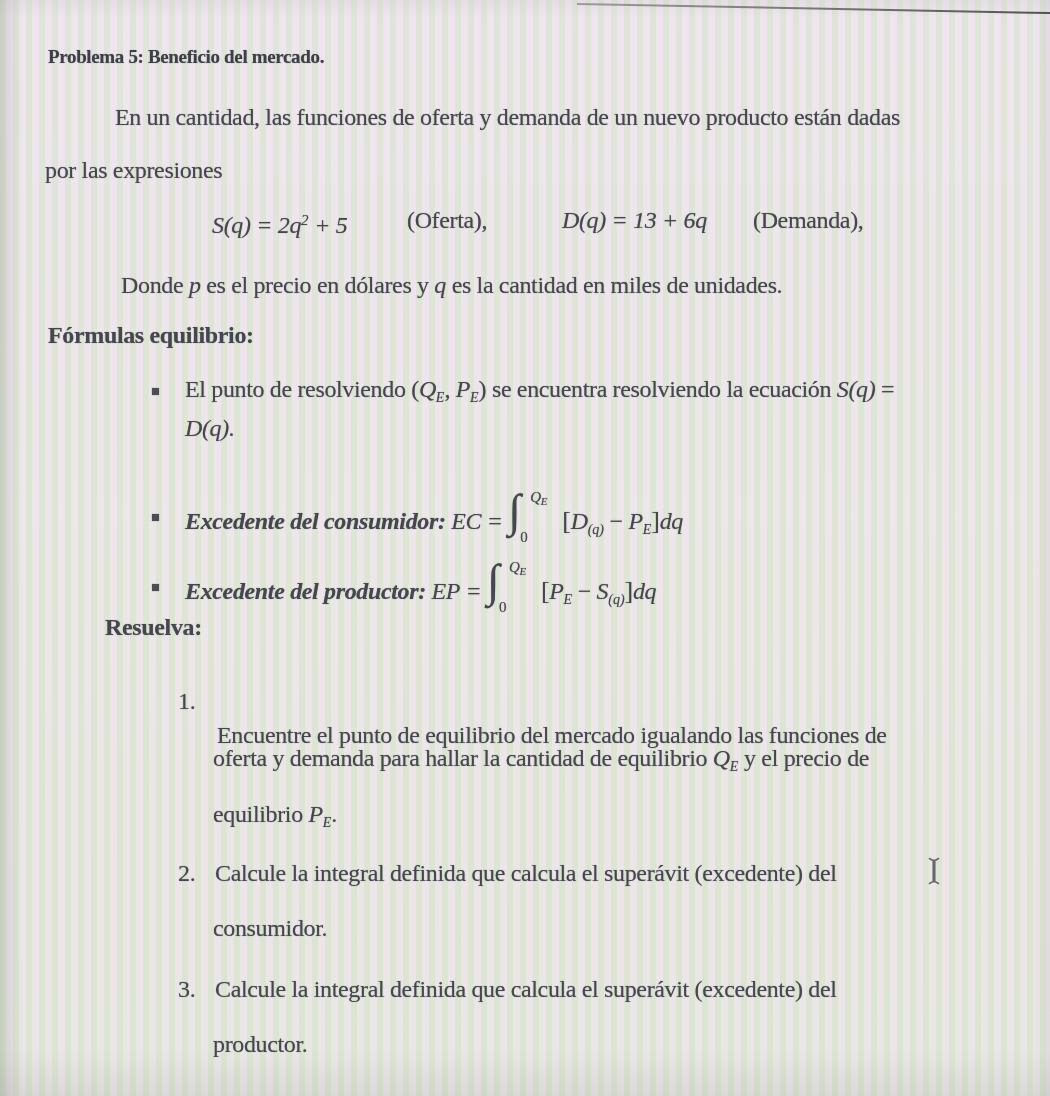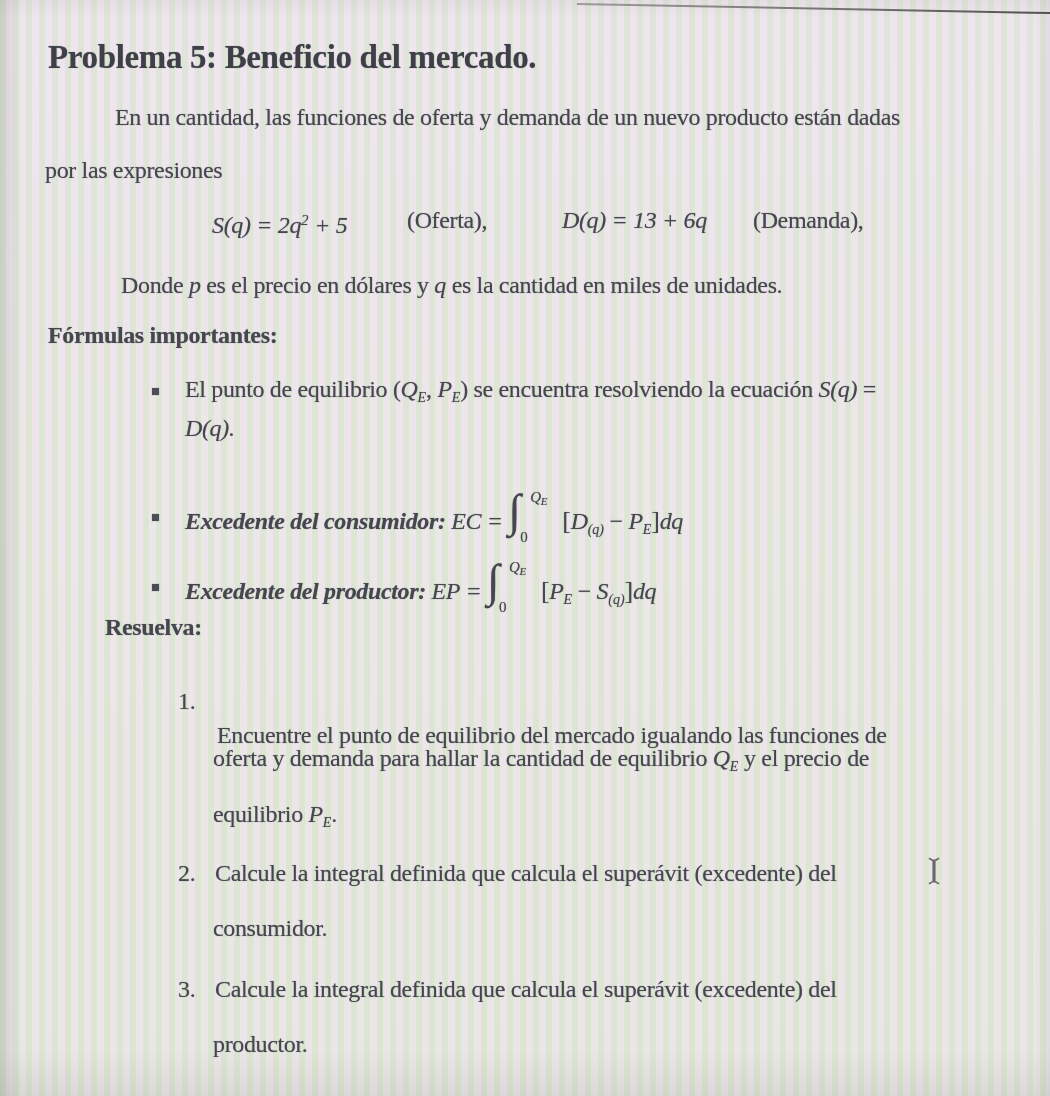--- a/index.html
+++ b/index.html
@@ -23,21 +23,21 @@
   }
   .deskline{position:absolute;left:577px;top:3px;width:492px;height:2px;
     background:linear-gradient(90deg, rgba(72,74,72,0.45), rgba(52,54,52,0.85));
     transform:rotate(1.1deg);transform-origin:0 0;}
   .ln{position:absolute;white-space:nowrap;line-height:30px;height:30px;
     font-size:24px;color:#45474e;letter-spacing:-0.35px;
     text-shadow:0 0 1.1px rgba(66,68,76,0.55);}
   .b{font-weight:bold;}
   .bi{font-weight:bold;font-style:italic;}
   .mi{font-style:italic;}
-  .title{font-size:33px;color:#3e4047;}
+  .title{font-size:19px;color:#3e4047;}
   .vsup{font-size:15px;vertical-align:8px;letter-spacing:0;font-style:italic;}
   .vsub{font-size:14px;font-style:italic;vertical-align:-5px;letter-spacing:0;}
   .bsq{position:absolute;width:7px;height:7px;background:#4c4e54;
     box-shadow:0 0 1px rgba(66,68,76,0.6);}
   .intwrap{display:inline-block;position:relative;width:54px;height:30px;vertical-align:-3px;}
   .int-sign{position:absolute;left:0;top:-14px;font-size:46px;line-height:46px;font-style:normal;}
   .int-sup{position:absolute;left:22px;top:-12px;font-size:15px;font-style:italic;line-height:15px;text-align:right;}
   .limsub{font-size:11px;font-style:italic;vertical-align:-3px;}
   .int-sub{position:absolute;left:12px;bottom:-13px;font-size:15px;line-height:15px;font-style:normal;}
   .brk{font-size:26px;}
@@ -54,24 +54,24 @@
 <div class="ln" style="left:115px;top:102px">En un cantidad, las funciones de oferta y demanda de un nuevo producto están dadas</div>
 <div class="ln" style="left:45px;top:155px">por las expresiones</div>
 
 <div class="ln mi" style="left:212px;top:205px"><span>S(q) = 2q</span><span class="vsup">2</span><span> + 5</span></div>
 <div class="ln" style="left:407px;top:205px">(Oferta),</div>
 <div class="ln mi" style="left:562px;top:205px">D(q) = 13 + 6q</div>
 <div class="ln" style="left:753px;top:205px">(Demanda),</div>
 
 <div class="ln" style="left:121px;top:270px"><span>Donde </span><span class="mi">p</span><span> es el precio en dólares y </span><span class="mi">q</span><span> es la cantidad en miles de unidades.</span></div>
 
-<div class="ln b" style="left:48px;top:320px">Fórmulas importantes:</div>
+<div class="ln b" style="left:48px;top:320px">Fórmulas equilibrio:</div>
 
 <span class="bsq" style="left:152px;top:388px"></span>
-<div class="ln" style="left:185px;top:374px"><span>El punto de equilibrio (</span><span class="mi">Q</span><span class="vsub">E</span><span>, </span><span class="mi">P</span><span class="vsub">E</span><span>) se encuentra resolviendo la ecuación </span><span class="mi">S(q)</span><span> =</span></div>
+<div class="ln" style="left:185px;top:374px"><span>El punto de resolviendo (</span><span class="mi">Q</span><span class="vsub">E</span><span>, </span><span class="mi">P</span><span class="vsub">E</span><span>) se encuentra resolviendo la ecuación </span><span class="mi">S(q)</span><span> =</span></div>
 <div class="ln mi" style="left:185px;top:413px">D(q).</div>
 
 <span class="bsq" style="left:152px;top:514px"></span>
 <div class="ln" style="left:185px;top:502px"><span class="bi">Excedente del consumidor: </span><span class="mi">EC = </span><span class="intwrap"><span class="int-sign">∫</span><span class="int-sup"><span>Q</span><span class="limsub">E</span></span><span class="int-sub">0</span></span><span class="brk">[</span><span class="mi">D</span><span class="vsub">(q)</span><span> − </span><span class="mi">P</span><span class="vsub">E</span><span class="brk">]</span><span class="mi">dq</span></div>
 
 <span class="bsq" style="left:152px;top:584px"></span>
 <div class="ln" style="left:185px;top:572px"><span class="bi">Excedente del productor: </span><span class="mi">EP = </span><span class="intwrap"><span class="int-sign">∫</span><span class="int-sup"><span>Q</span><span class="limsub">E</span></span><span class="int-sub">0</span></span><span class="brk">[</span><span class="mi">P</span><span class="vsub">E</span><span> − </span><span class="mi">S</span><span class="vsub">(q)</span><span class="brk">]</span><span class="mi">dq</span></div>
 
 <div class="ln b" style="left:105px;top:612px">Resuelva:</div>
 

